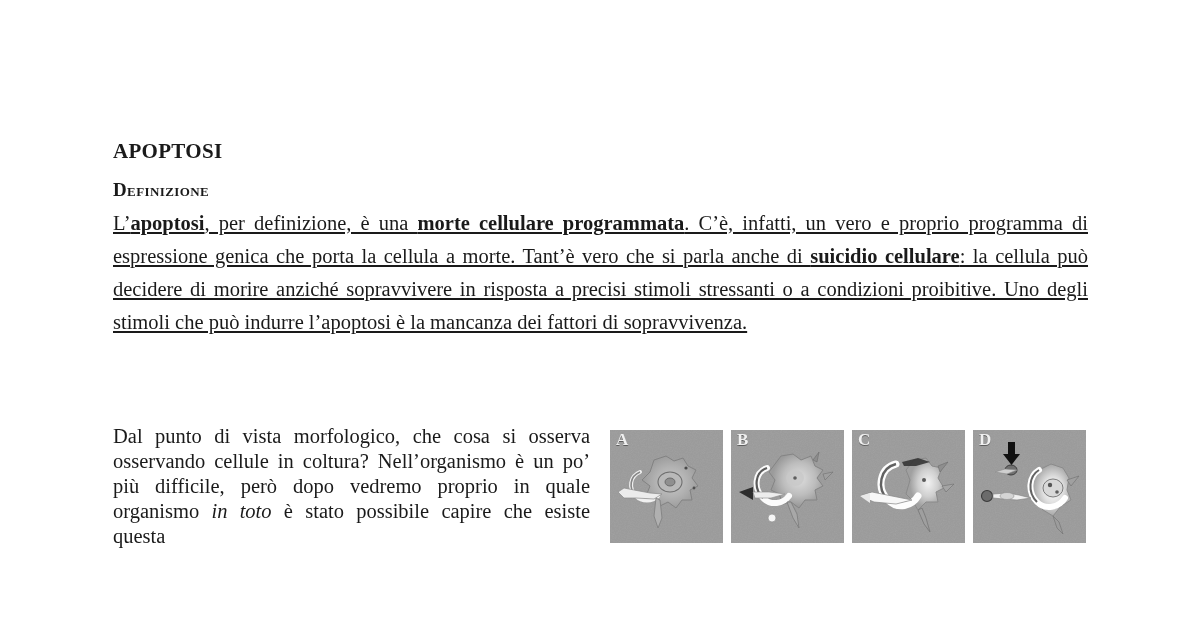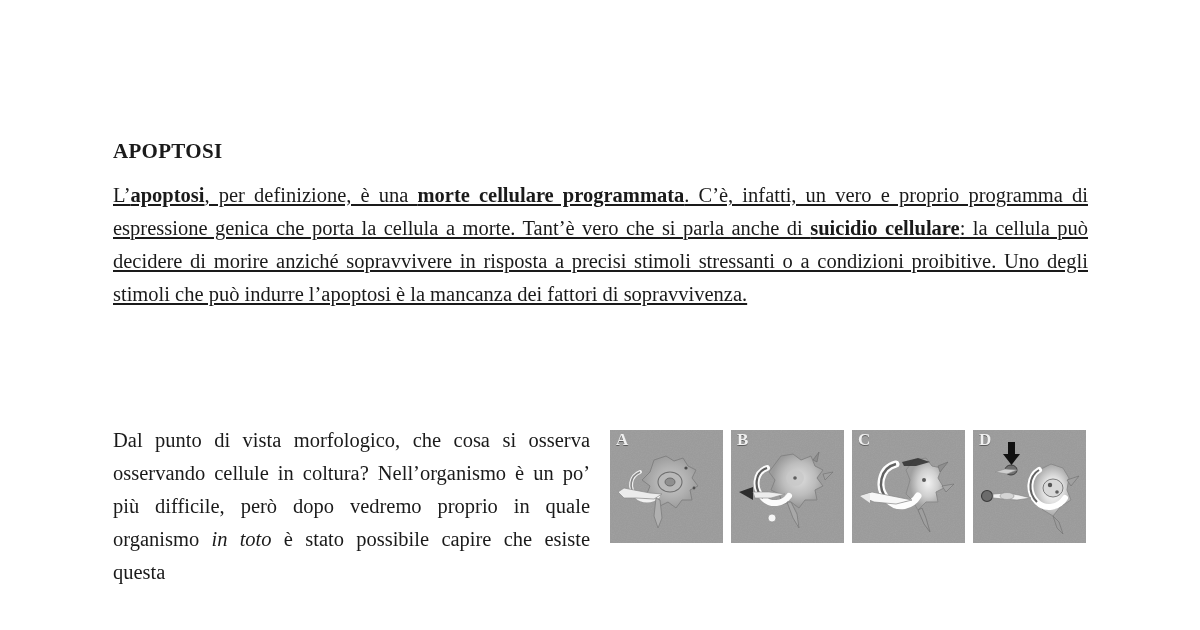--- a/index.html
+++ b/index.html
@@ -115,34 +115,35 @@
   .panel svg {
     position: absolute;
     left: 0;
     top: 0;
     width: 113px;
     height: 113px;
   }
 
   .col-text {
     font-size: 20.5px;
-    line-height: 33px;
+    line-height: 25px;
     text-align: justify;
     margin: 0;
   }
 </style>
 </head>
 <body>
 
 <div class="page">
 
   <div class="content">
 
     <h1 class="doc-title">APOPTOSI</h1>
 
+    <h2 class="section-head">Definizione</h2>
 
     <p class="body-par"><span>L’</span><span class="b">apoptosi</span><span>, per definizione, è una </span><span class="b">morte cellulare programmata</span><span>. C’è, infatti, un vero e proprio programma di espressione genica che porta la cellula a morte. Tant’è vero che si parla anche di </span><span class="b">suicidio cellulare</span><span>: la cellula può decidere di morire anziché sopravvivere in risposta a precisi stimoli stressanti o a condizioni proibitive. Uno degli stimoli che può indurre l’apoptosi è la mancanza dei fattori di sopravvivenza.</span></p>
   </div>
 
   <div class="sec2">
 
 
     <div class="flow-wrap">
 
       <div class="figure">

